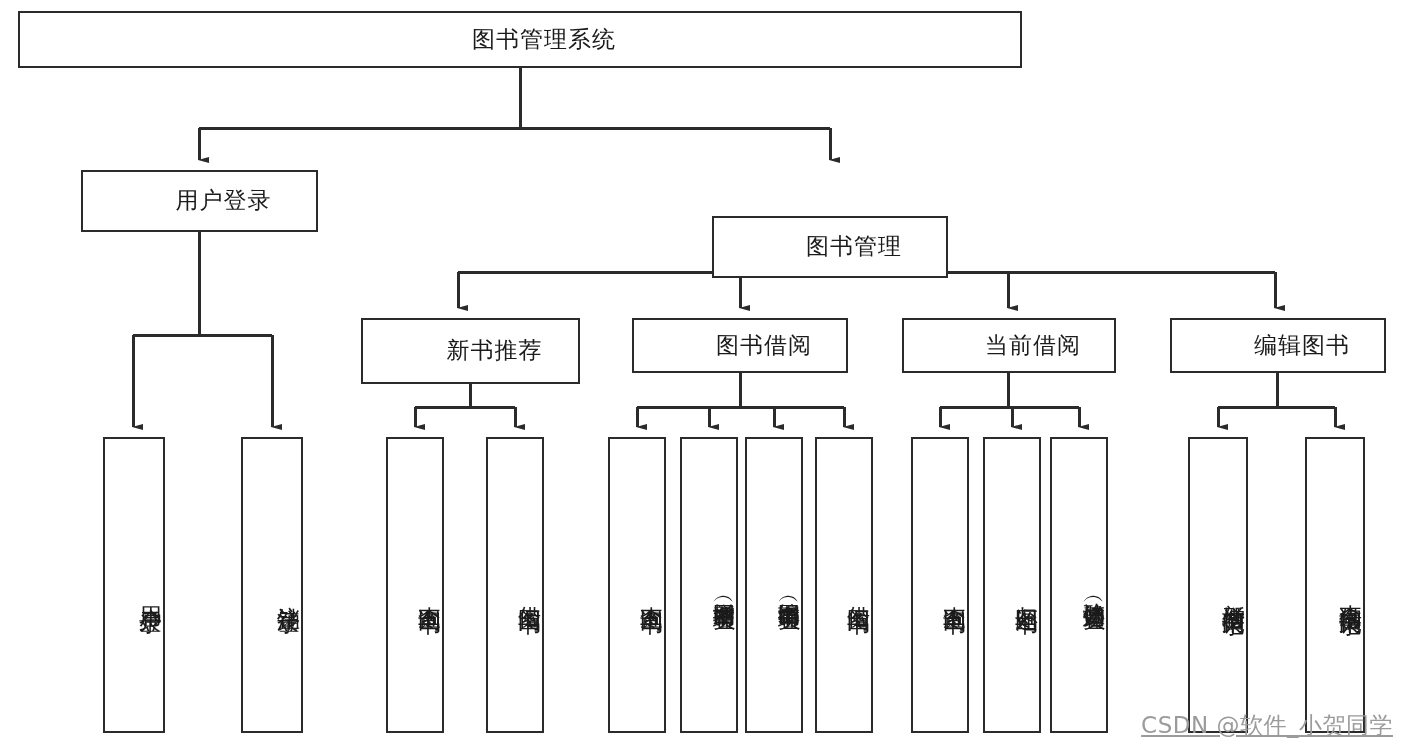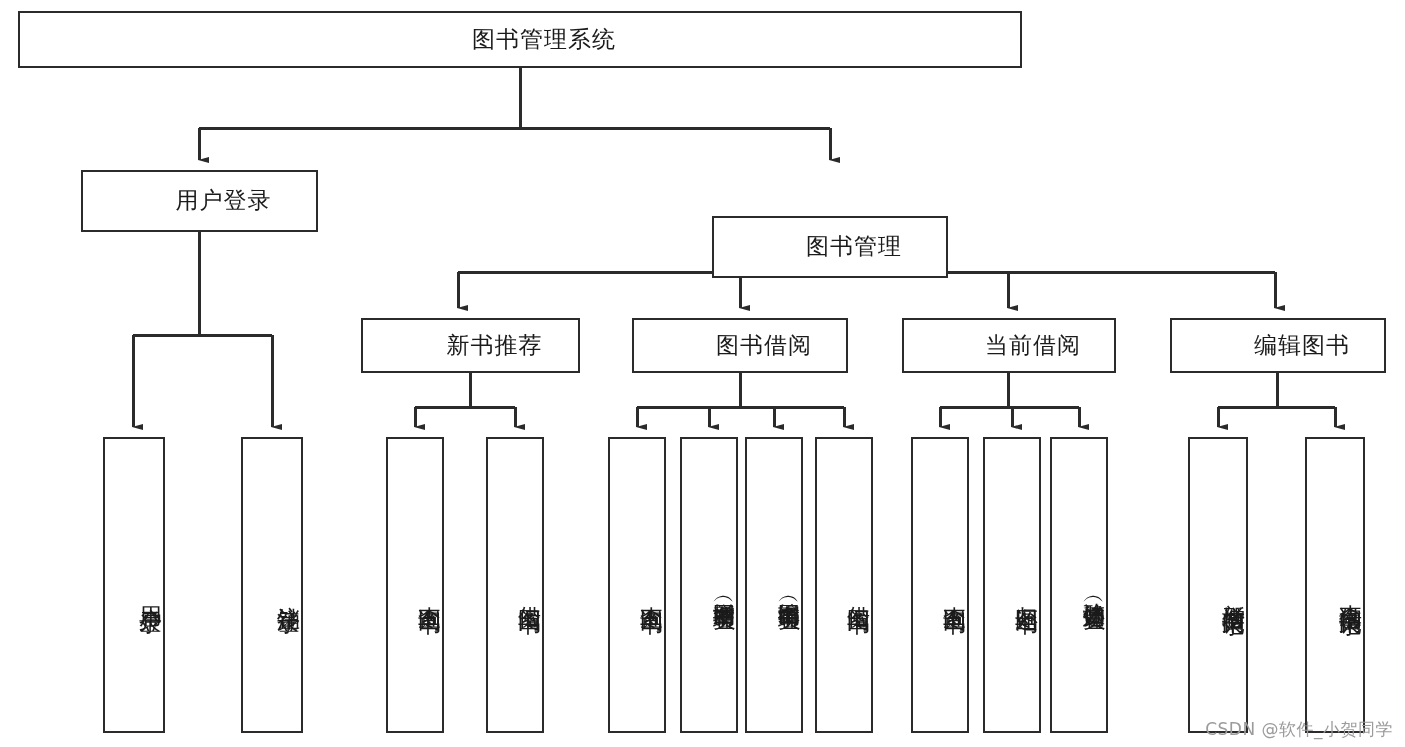--- a/index.html
+++ b/index.html
@@ -55,24 +55,25 @@
   }
   .node-v.tall {
     padding-top: 8px;
     font-size: 22px;
     letter-spacing: 1px;
   }
   #watermark {
     position: absolute;
     right: 12px;
     bottom: 6px;
-    font-size: 17px;
+    font-size: 23px;
     color: #9b9b9b;
     white-space: nowrap;
     letter-spacing: 0.5px;
+    text-decoration: underline;
   }
 </style>
 </head>
 <body>
 
 <div id="diagram-root">
 
   <svg id="diagram-svg" viewBox="0 0 1405 747" xmlns="http://www.w3.org/2000/svg">
     <defs>
       <marker id="arrow" markerWidth="10" markerHeight="12" refX="3" refY="10" orient="auto" markerUnits="userSpaceOnUse">
@@ -121,21 +122,21 @@
       <path d="M 1218 407 L 1218 427" marker-end="url(#arrow)"></path>
       <path d="M 1335 407 L 1335 427" marker-end="url(#arrow)"></path>
     </g>
   </svg>
 
   <div class="node node-h" style="left: 18px; top: 11px; width: 1004px; height: 57px;">图书管理系统</div>
 
   <div class="node node-h" style="left: 81px; top: 170px; width: 237px; height: 62px;">用户登录</div>
   <div class="node node-h" style="left: 712px; top: 170px; width: 236px; height: 62px; margin-top: 46px;">图书管理</div>
 
-  <div class="node node-h" style="left: 361px; top: 318px; width: 219px; height: 55px;">新书推荐</div>
+  <div class="node node-h" style="left: 361px; top: 318px; width: 219px; height: 66px;">新书推荐</div>
   <div class="node node-h" style="left: 902px; top: 318px; width: 214px; height: 55px;">当前借阅</div>
   <div class="node node-h" style="left: 632px; top: 318px; width: 216px; height: 55px;">图书借阅</div>
   <div class="node node-h" style="left: 1170px; top: 318px; width: 216px; height: 55px;">编辑图书</div>
 
   <div class="node node-v" style="left: 103px; top: 437px; width: 62px; height: 296px;">用户登录</div>
   <div class="node node-v" style="left: 241px; top: 437px; width: 62px; height: 296px;">注销登录</div>
   <div class="node node-v" style="left: 386px; top: 437px; width: 58px; height: 296px;">查询图书</div>
   <div class="node node-v" style="left: 486px; top: 437px; width: 58px; height: 296px;">借阅图书</div>
   <div class="node node-v" style="left: 608px; top: 437px; width: 58px; height: 296px;">查询图书</div>
   <div class="node node-v tall" style="left: 680px; top: 437px; width: 58px; height: 296px;">新增图书（管理员）</div>

